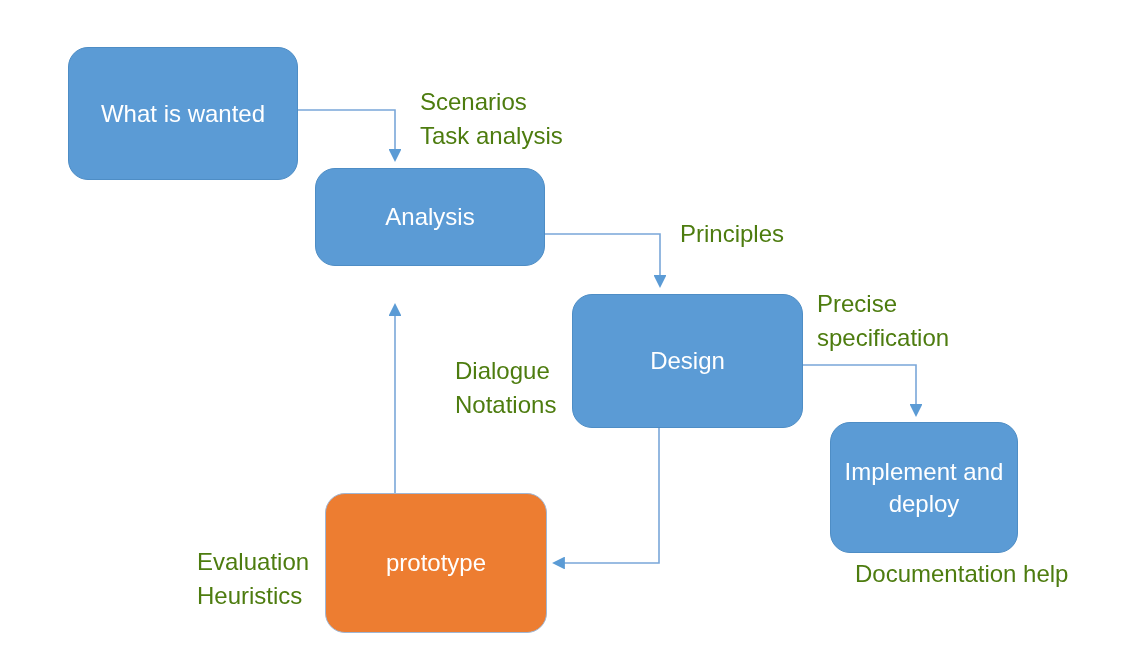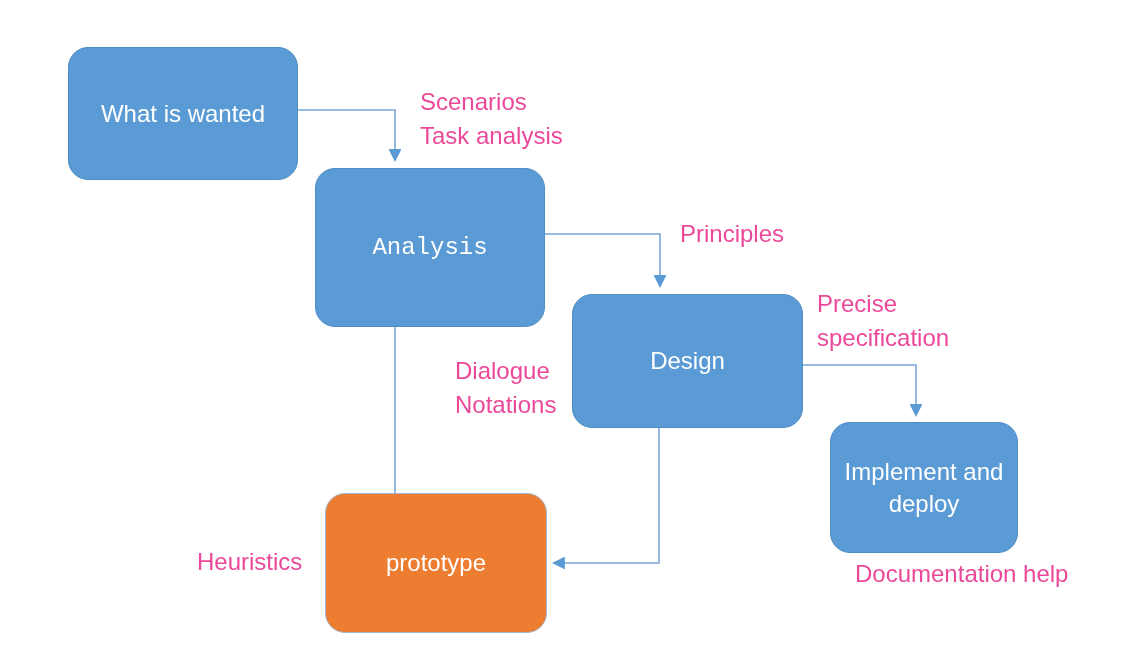--- a/index.html
+++ b/index.html
@@ -35,28 +35,28 @@
   }
   .node-blue {
     background: #5B9BD5;
     border: 1px solid #4e8dc5;
   }
   .node-orange {
     background: #ED7D31;
     border: 1.5px solid #9fb6d4;
   }
   .node-what      { left: 68px;  top: 47px;  width: 230px; height: 133px; }
-  .node-analysis  { left: 315px; top: 168px; width: 230px; height: 159px; font-family: Liberation Mono, monospace; }
+  .node-analysis  { left: 315px; top: 168px; width: 230px; height: 98px; }
   .node-design    { left: 572px; top: 294px; width: 231px; height: 134px; }
   .node-implement { left: 830px; top: 422px; width: 188px; height: 131px; }
   .node-prototype { left: 325px; top: 493px; width: 222px; height: 140px; }
   .node-implement .node-label { max-width: 190px; }
   .annotation {
     position: absolute;
-    color: #ec4899;
+    color: #4d7c0f;
     font-size: 24px;
     line-height: 34px;
     white-space: nowrap;
   }
   .ann-interviews    { left: 77px;  top: 182px; }
   .ann-scenarios     { left: 420px; top: 85px;  }
   .ann-guideline     { left: 680px; top: 217px; }
   .ann-dialogue      { left: 455px; top: 354px; }
   .ann-precise       { left: 817px; top: 287px; }
   .ann-evaluation    { left: 197px; top: 545px; }
@@ -114,20 +114,21 @@
     <div>Dialogue</div>
     <div>Notations</div>
   </div>
 
   <div class="annotation ann-precise">
     <div>Precise</div>
     <div>specification</div>
   </div>
 
   <div class="annotation ann-evaluation">
+    <div>Evaluation</div>
     <div>Heuristics</div>
   </div>
 
   <div class="annotation ann-architectures">
     <div>Documentation help</div>
   </div>
 
 </div>
 
 </body></html>

